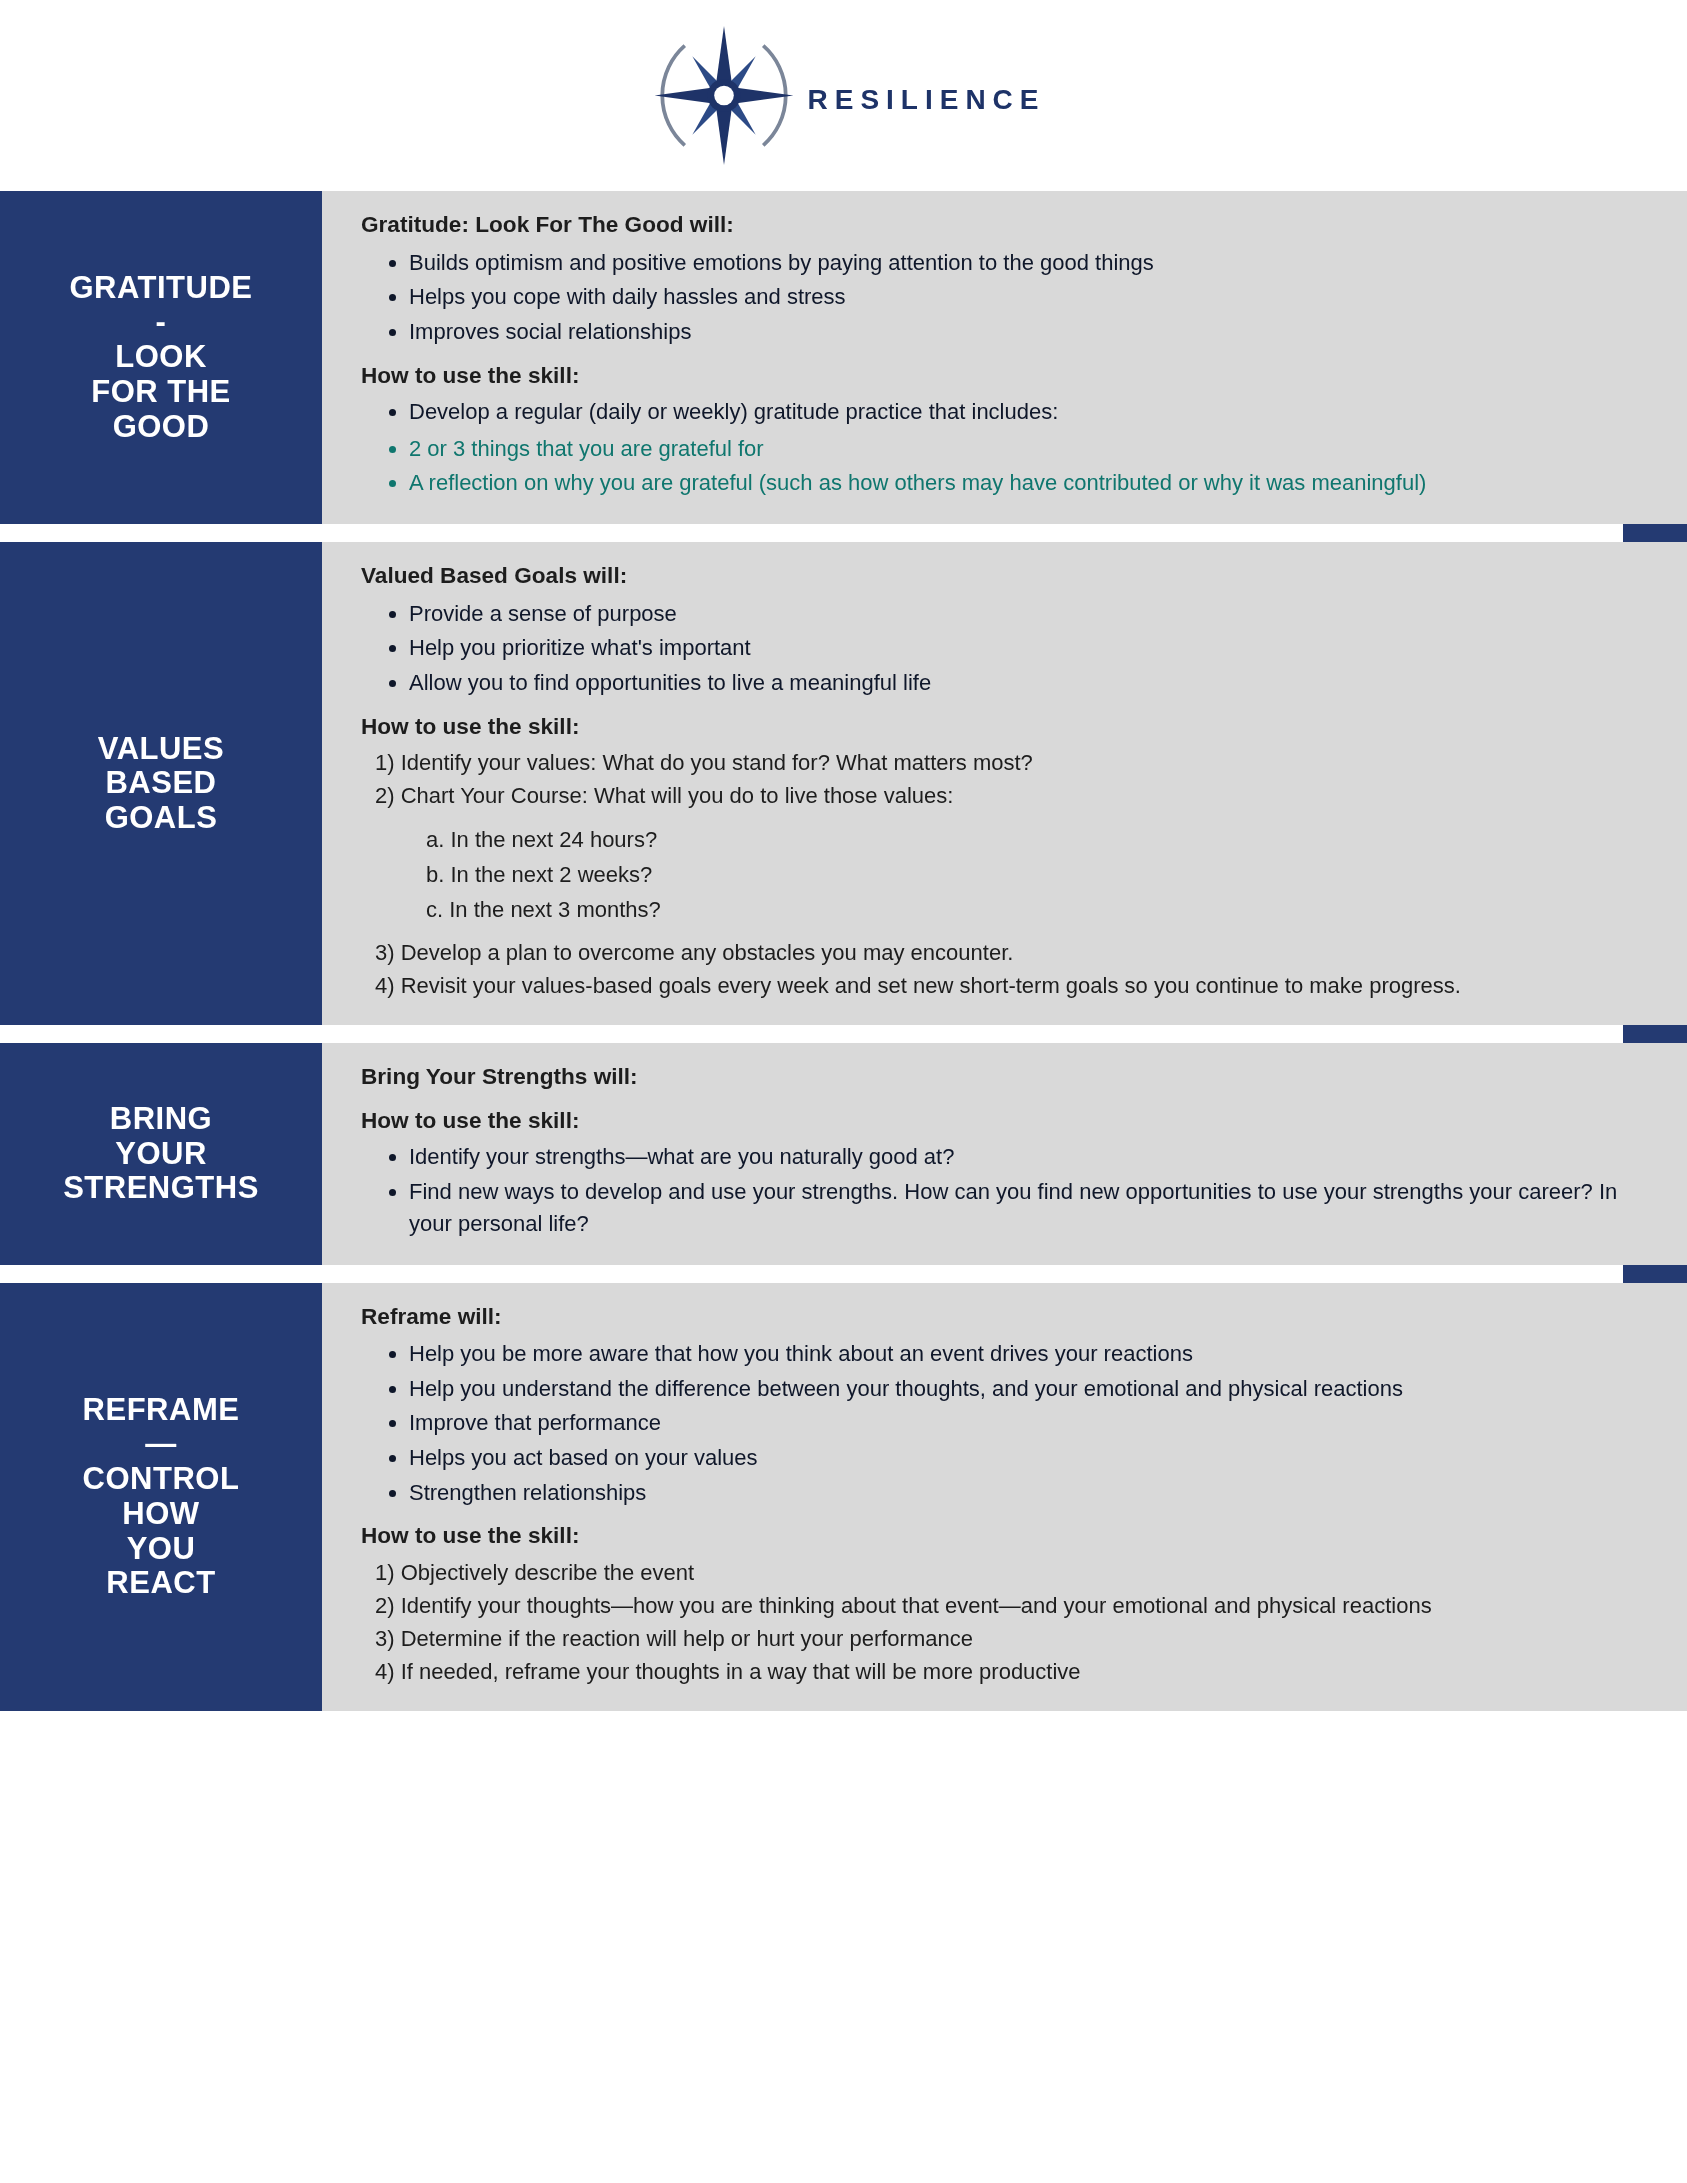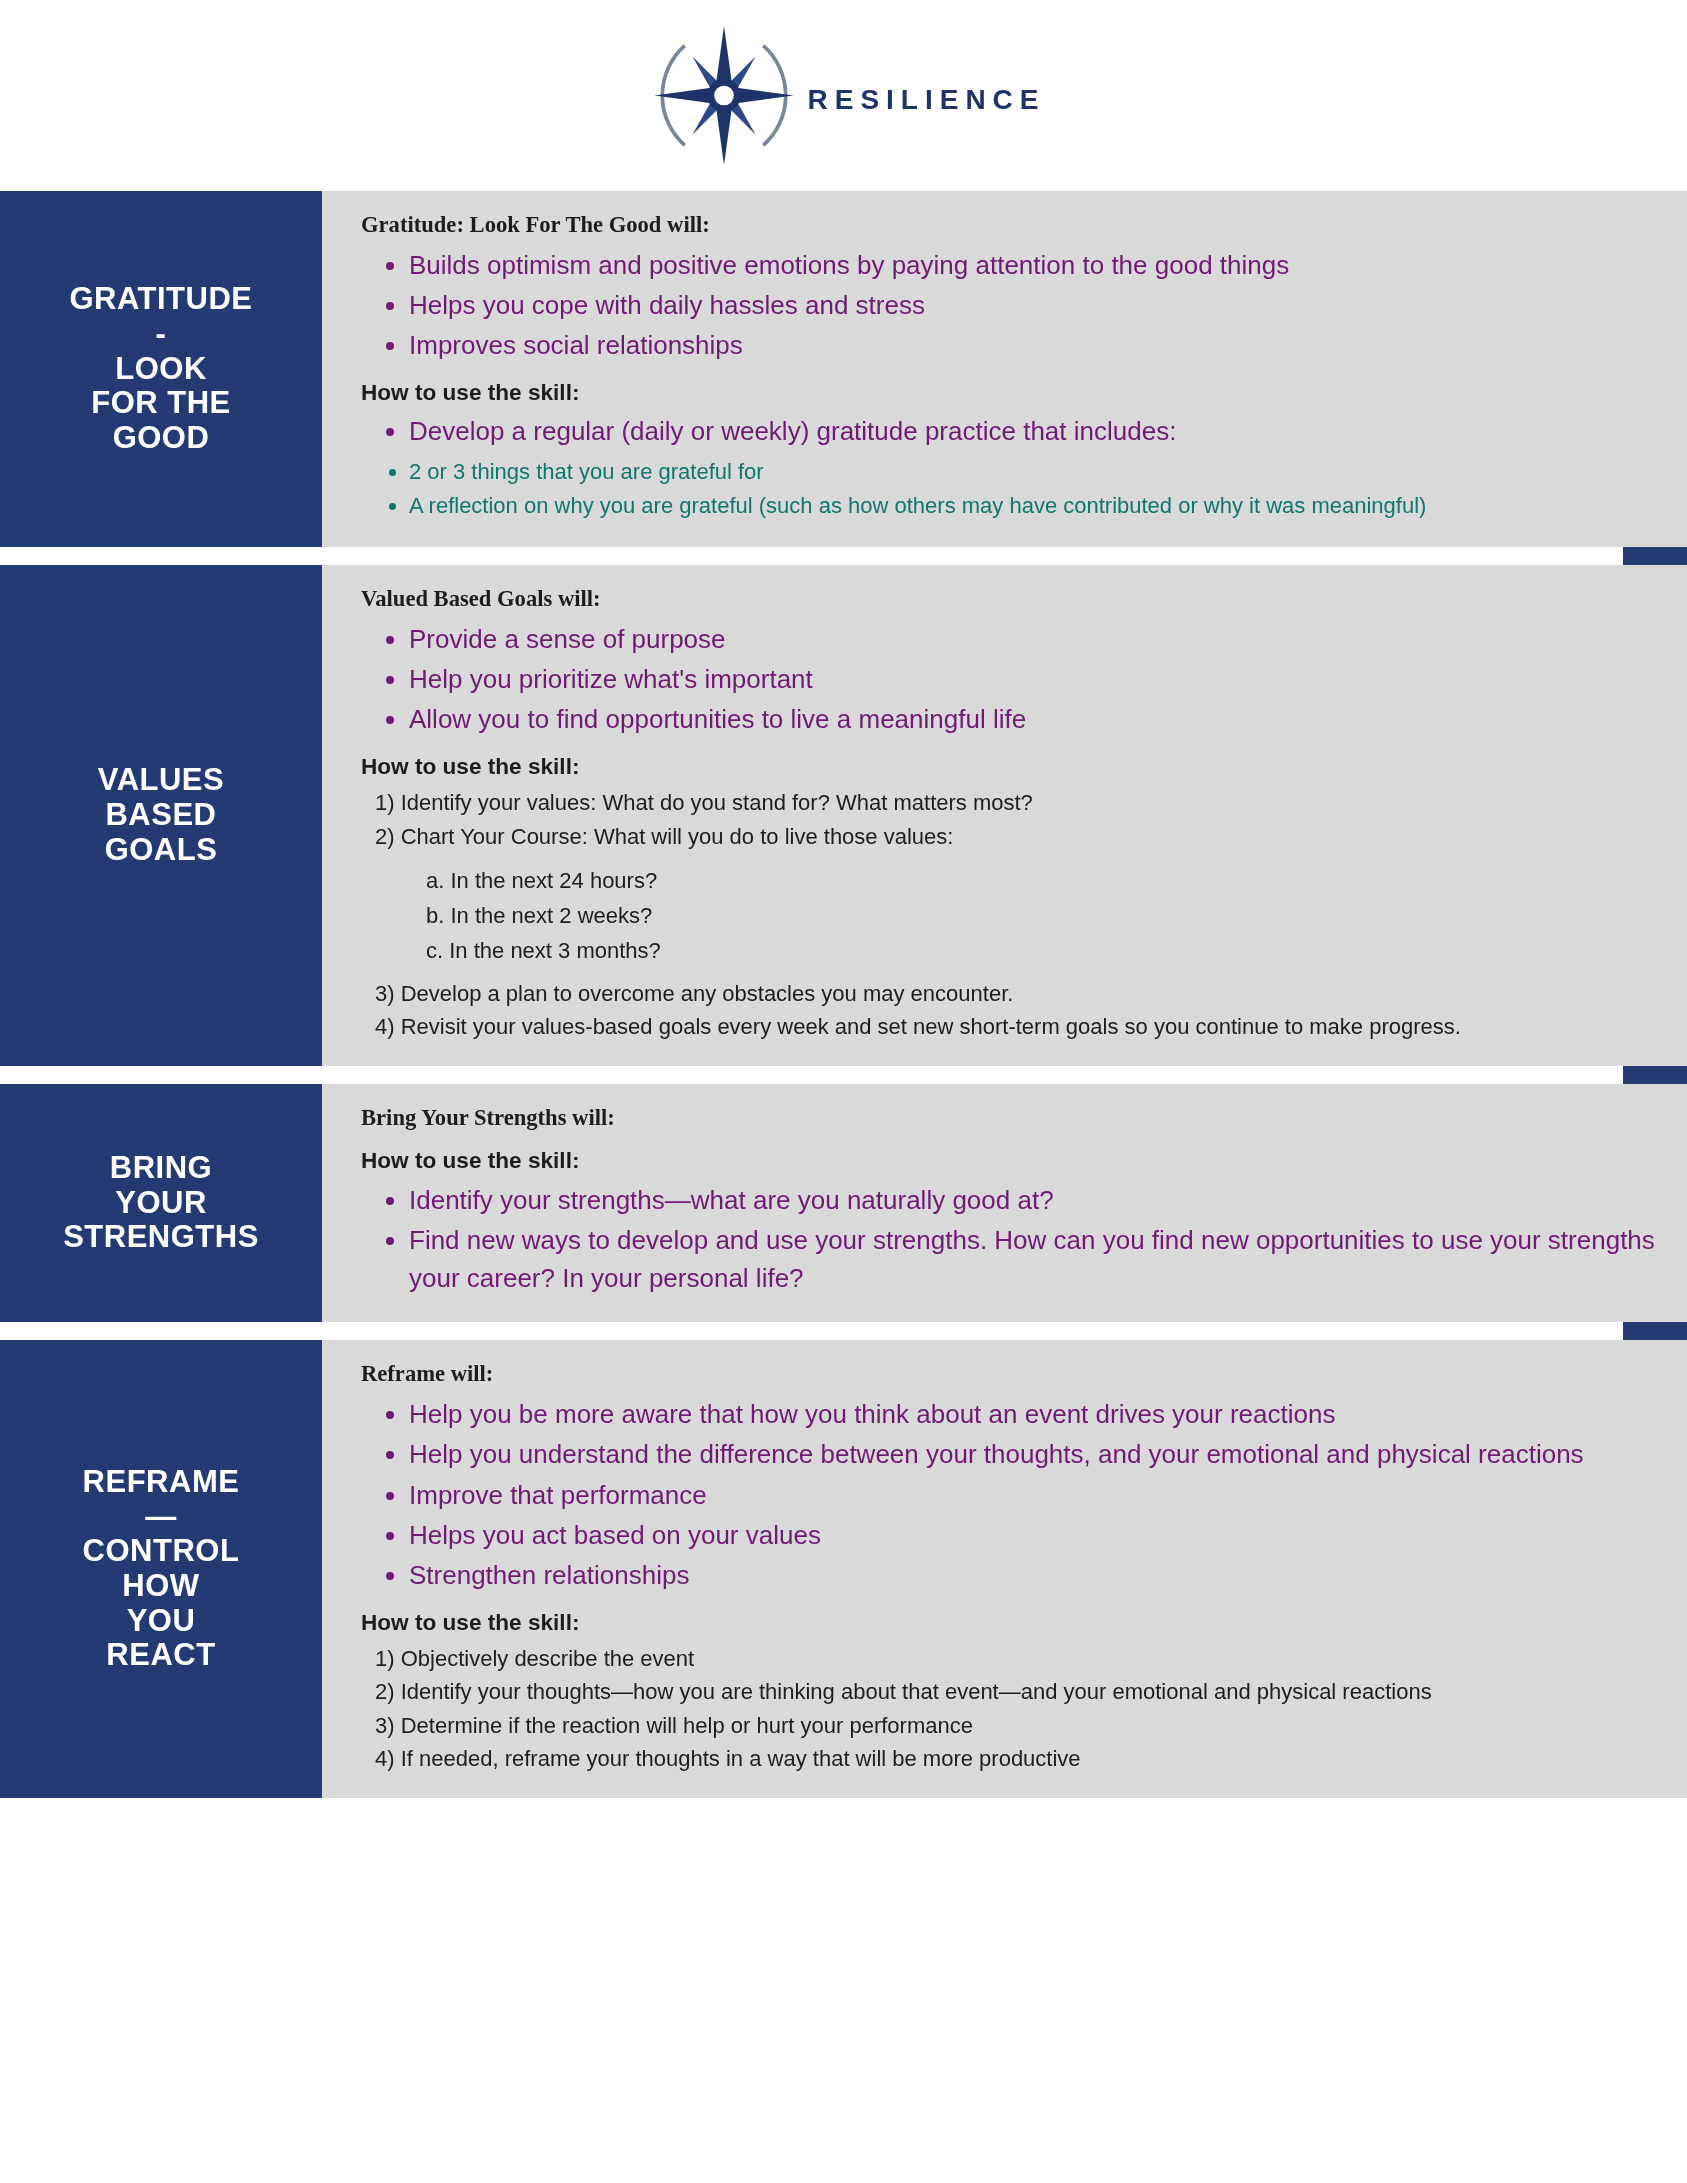--- a/index.html
+++ b/index.html
@@ -82,39 +82,38 @@
     padding: 19px 30px 22px 39px;
     box-sizing: border-box;
   }
 
   .lead {
     font-size: 22.6px;
     font-weight: bold;
     color: #1d1d1d;
     margin: 0 0 6px 0;
     line-height: 1.35;
-    font-family: Liberation Serif, serif;
   }
   .lead.tight { margin-top: 0; }
   .sub-lead {
     font-size: 22.6px;
     font-weight: bold;
     color: #1d1d1d;
     margin: 13px 0 5px 0;
     line-height: 1.35;
   }
   ul.bullets {
     margin: 0 0 0 0;
     padding-left: 48px;
     list-style: disc;
   }
   ul.bullets > li {
-    font-size: 26px;
+    font-size: 22px;
     line-height: 1.44;
-    color: #701a75;
+    color: #0f172a;
     margin-bottom: 3px;
   }
   ul.sub-bullets {
     margin: 5px 0 0 0;
     padding-left: 48px;
     list-style: disc;
   }
   ul.sub-bullets > li {
     font-size: 22px;
     line-height: 1.44;

